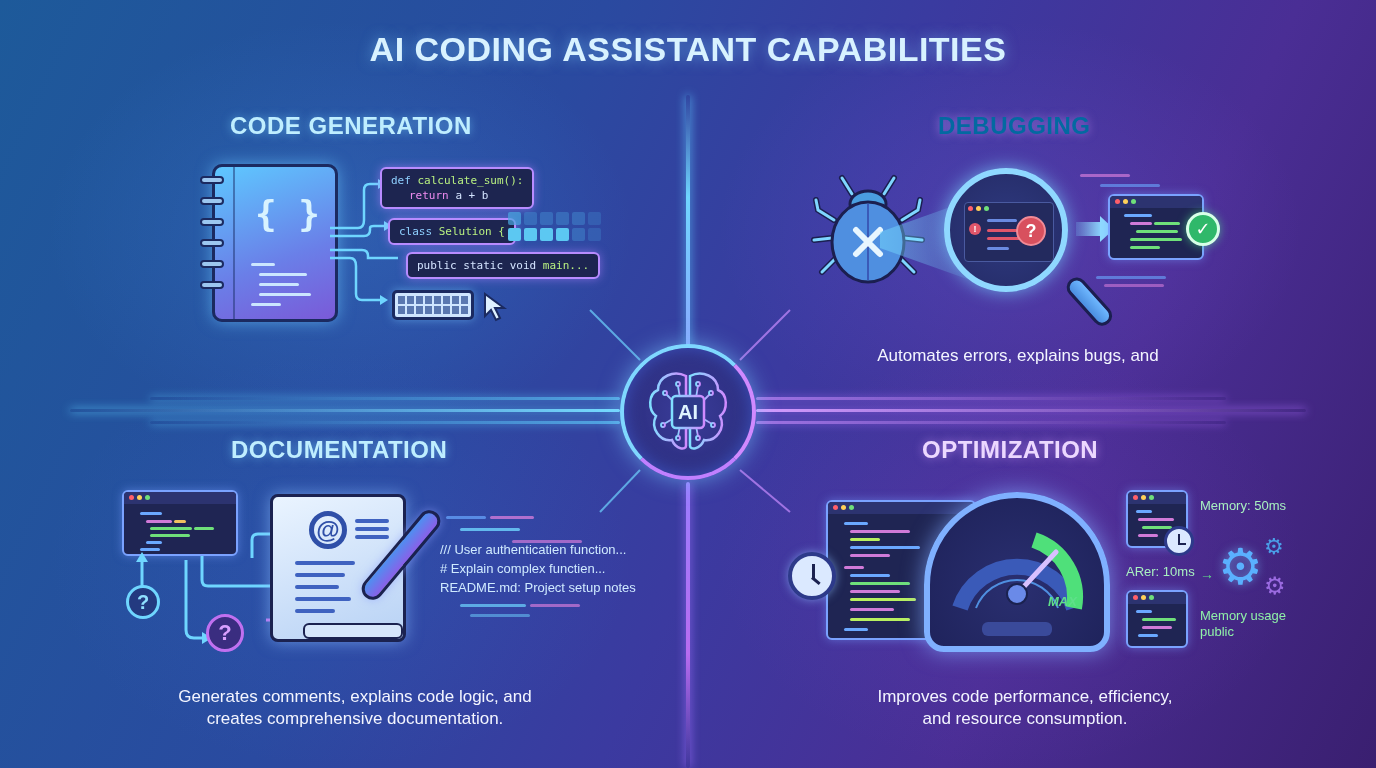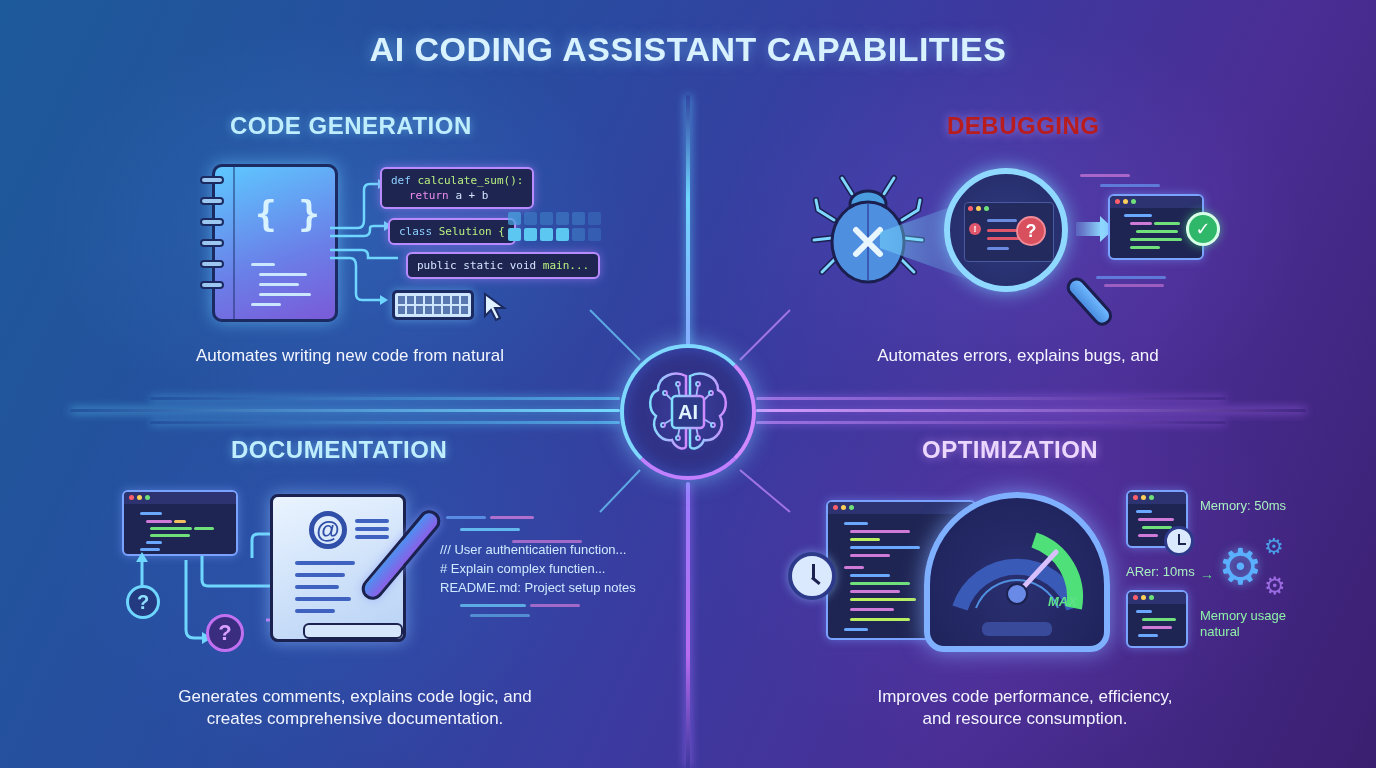--- a/index.html
+++ b/index.html
@@ -207,26 +207,25 @@
       <i style="background:#5a78b0;display:block;"></i>
       <i style="background:#5a78b0;display:block;"></i>
       <i style="background:#5a78b0;display:block;"></i>
       <i style="background:#5a78b0;display:block;"></i>
   </div>
   <svg style="position:absolute;left:482px;top:292px;" width="28" height="32">
     <path d="M3 2 L3 24 L9 18 L14 28 L18 26 L13 16 L22 16 Z" fill="#dff1ff" stroke="#1b2a60" stroke-width="2"></path>
   </svg>
 
   <div class="desc" style="left:170px;top:345px;width:360px;">
-    <div>Automates writing new code from natural</div>
   </div>
 </section>
 
 <section class="section">
-  <h2 class="section-title" style="left:938px;top:112px;color:#b91c1c;text-shadow:0 0 10px rgba(210,160,255,0.6);margin-left:9px;">DEBUGGING</h2>
+  <h2 class="section-title" style="left:938px;top:112px;color:#0369a1;text-shadow:0 0 10px rgba(210,160,255,0.6);">DEBUGGING</h2>
 
   <svg style="position:absolute;left:808px;top:170px;" width="120" height="120">
     <g stroke="#1b1f50" stroke-width="6" fill="none" stroke-linecap="round">
       <path d="M44 24 L34 8"></path>
         <path d="M76 24 L86 8"></path>
       <path d="M26 50 L10 40 L8 30"></path>
         <path d="M94 50 L110 40 L112 30"></path>
       <path d="M24 68 L6 70"></path>
         <path d="M96 68 L114 70"></path>
       <path d="M28 88 L14 102"></path>
@@ -436,20 +435,20 @@
         <i style="background:#ffd05a"></i>
         <i style="background:#6fe07a"></i>
       </div>
     <div class="line" style="left:8px;top:18px;width:16px;background:#6aa8ff;"></div>
     <div class="line" style="left:14px;top:26px;width:34px;background:#6fe07a;"></div>
     <div class="line" style="left:14px;top:34px;width:30px;background:#d07ad8;"></div>
     <div class="line" style="left:10px;top:42px;width:20px;background:#6aa8ff;"></div>
   </div>
   <div class="label-text" style="left:1200px;top:608px;color:#8ff0a8;line-height:16px;">
     <div>Memory usage</div>
-    <div>natural</div>
+    <div>public</div>
   </div>
 
   <div class="desc" style="left:840px;top:686px;width:370px;">
     <div>Improves code performance, efficiency,</div>
     <div>and resource consumption.</div>
   </div>
 </section>
 
 </body></html>

